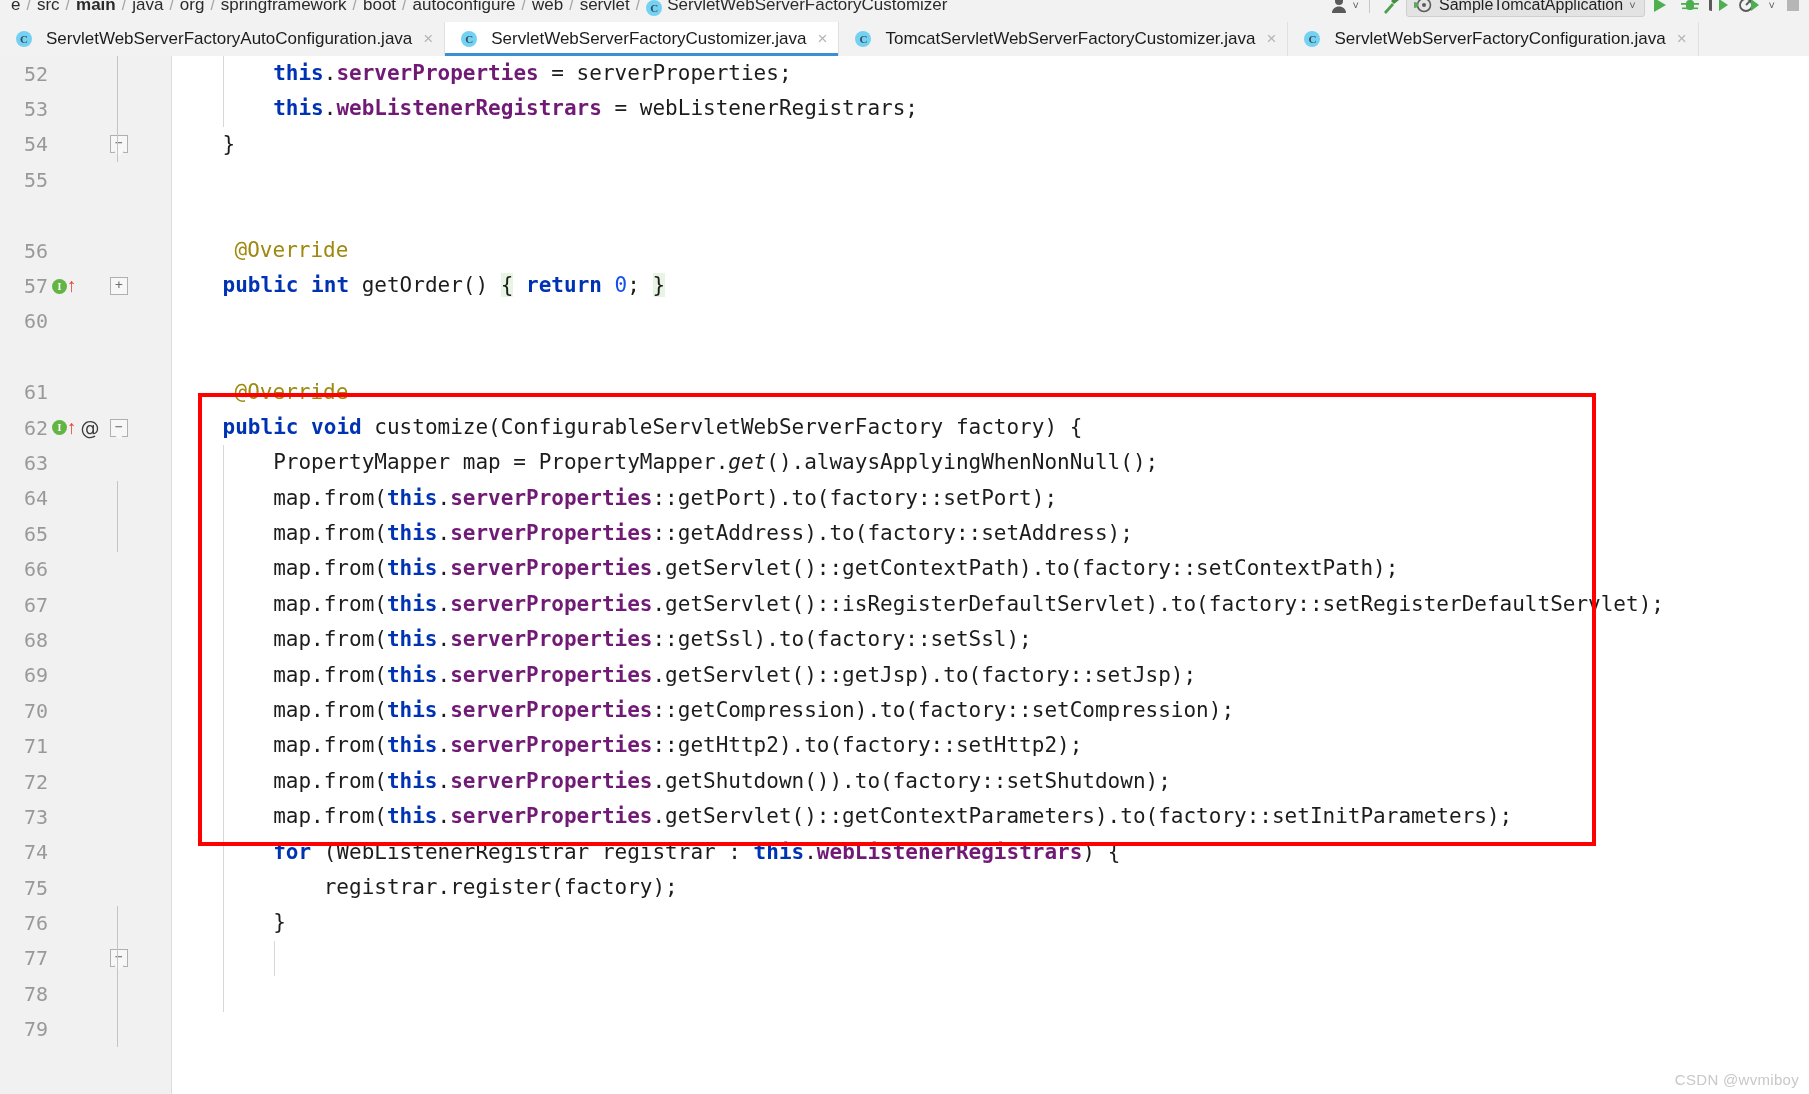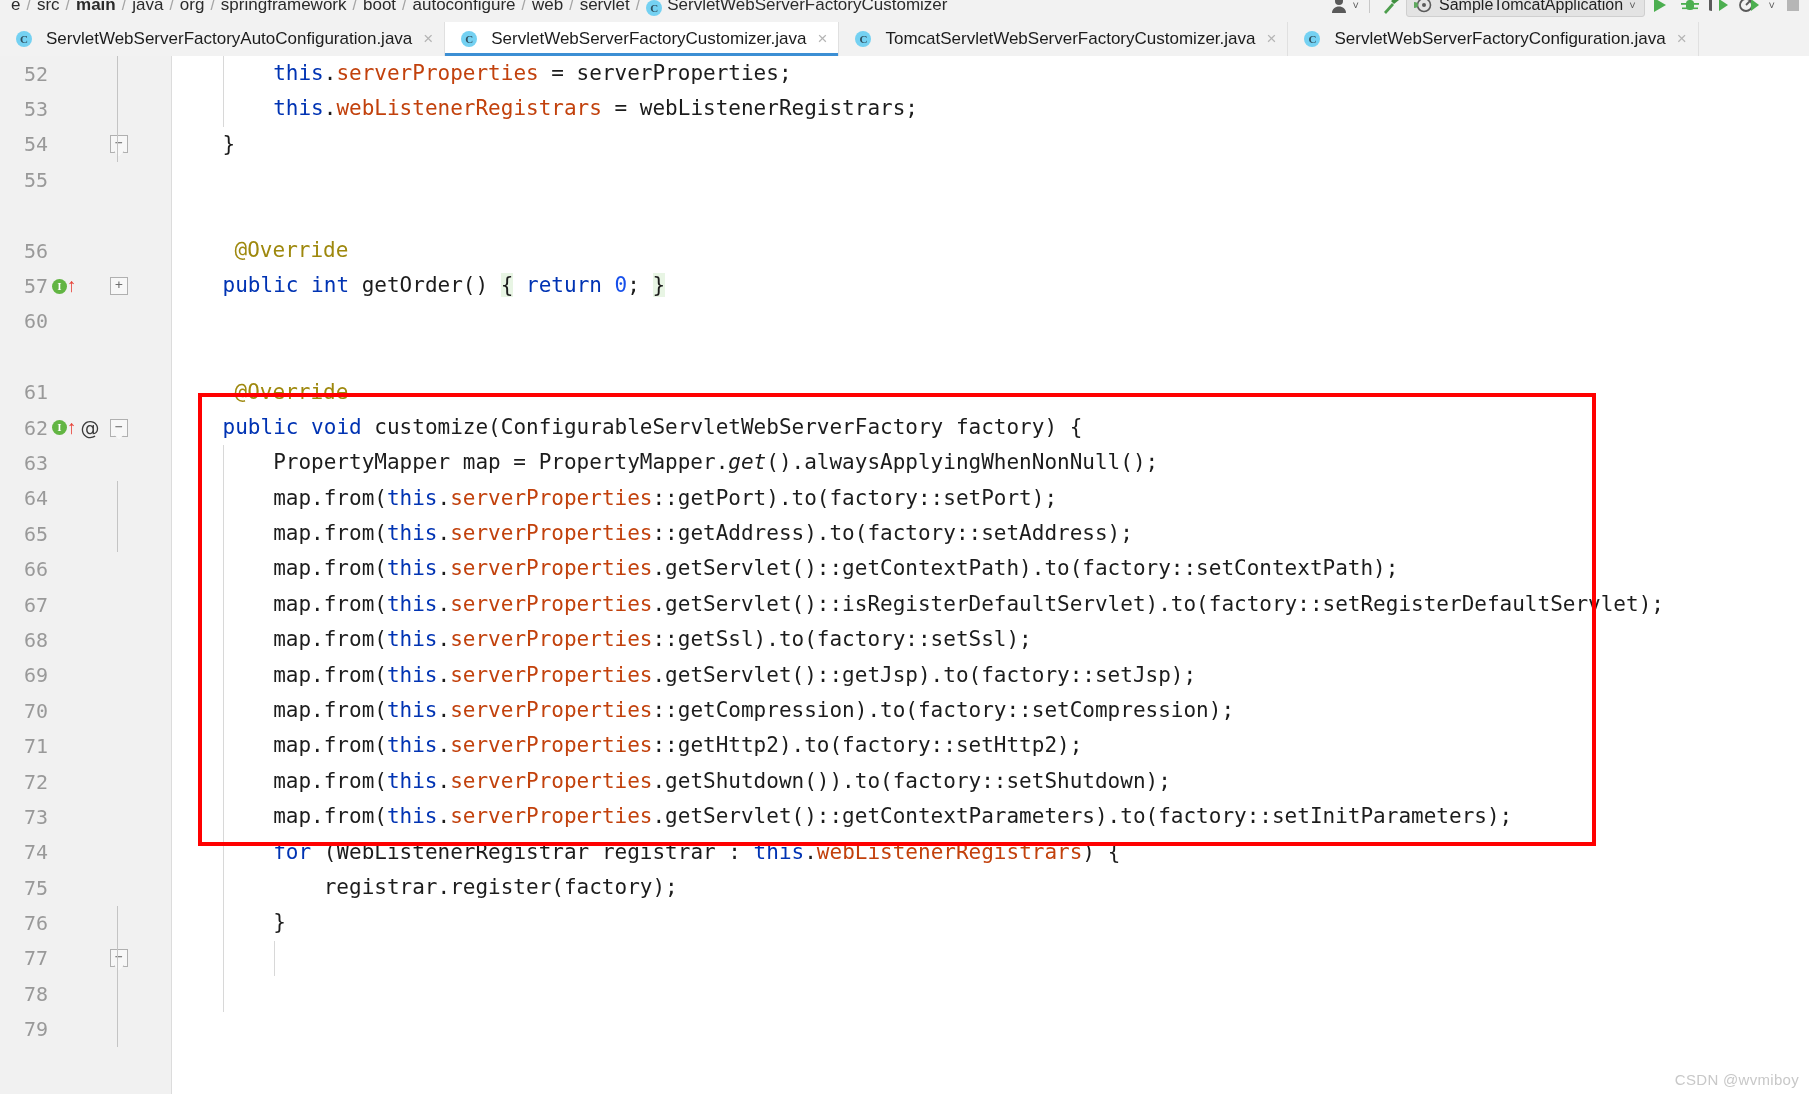--- a/index.html
+++ b/index.html
@@ -133,22 +133,22 @@
     font-size: 21px;
   }
   .cline {
     position: relative; height: 35.4px; line-height: 35.4px;
     white-space: pre; color: #1c1c1c;
   }
   .indent-guide {
     position: absolute; top: 0; bottom: 0; width: 1px; background: #d8d8d8;
   }
   
-  .kw   { color: #0033b3; font-weight: normal; }
-  .fld  { color: #c2410c; font-weight: normal; }
+  .kw   { color: #0033b3; font-weight: bold; }
+  .fld  { color: #701a75; font-weight: bold; }
   .anno { color: #9e880d; margin-left: 12px; }
   .num  { color: #1750eb; }
   .ital { font-style: italic; }
   .brace-hl { background: #e8f5e4; }
 
   
   .redbox {
     position: absolute;
     border: 4px solid #ff0000;
     pointer-events: none;

